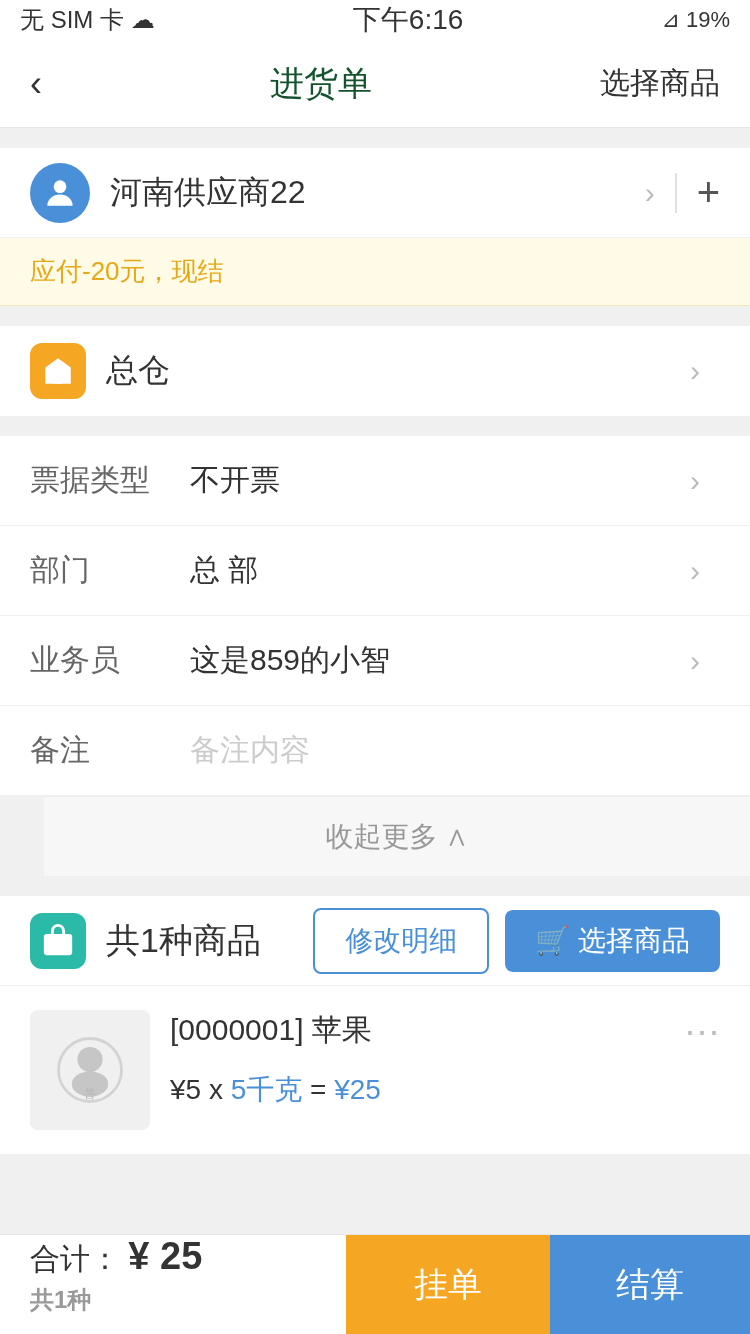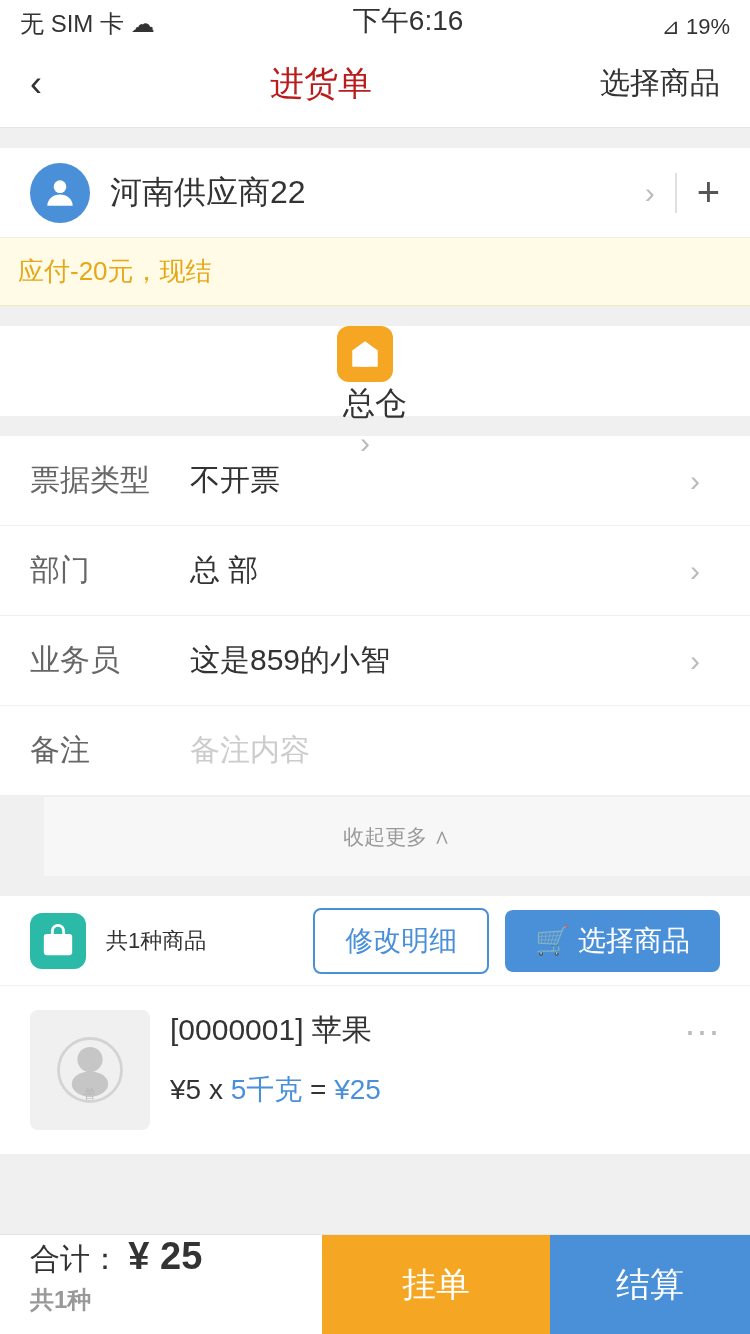--- a/index.html
+++ b/index.html
@@ -12,23 +12,23 @@
       font-size: 28px;
       color: #333;
     }
 
     
     .status-bar {
       width: 750px;
       height: 40px;
       background: #fff;
       display: flex;
-      align-items: flex-end;
+      align-items: center;
       justify-content: space-between;
-      padding: 0 20px;
+      padding: 12px 20px;
       font-size: 24px;
       color: #333;
     }
     .status-left { display: flex; align-items: center; gap: 8px; }
     .status-center { font-size: 28px; font-weight: 500; }
     .status-right { display: flex; align-items: center; gap: 6px; font-size: 22px; }
 
     
     .nav-bar {
       width: 750px;
@@ -41,21 +41,21 @@
       border-bottom: 1px solid #e5e5e5;
     }
     .nav-back {
       font-size: 36px;
       color: #333;
       cursor: pointer;
     }
     .nav-title {
       font-size: 34px;
       font-weight: 500;
-      color: #b91c1c;
+      color: #14532d;
     }
     .nav-action {
       font-size: 30px;
       color: #333;
       cursor: pointer;
     }
 
     
     .section-gap {
       height: 20px;
@@ -107,34 +107,33 @@
     .supplier-divider {
       width: 2px;
       height: 40px;
       background: #e0e0e0;
       margin-right: 20px;
     }
 
     
     .notice-bar {
       background: #fffbe6;
-      padding: 16px 18px;
+      padding: 16px 30px;
       font-size: 26px;
       color: #e6a817;
       border-bottom: 1px solid #f0e8c0;
     }
 
     
     .warehouse-row {
       display: flex;
       align-items: center;
       padding: 0 30px;
       height: 90px;
       background: #fff;
-      flex-direction: column;
     }
     .warehouse-icon {
       width: 56px;
       height: 56px;
       border-radius: 12px;
       background: #f5a623;
       display: flex;
       align-items: center;
       justify-content: center;
       margin-right: 20px;
@@ -175,21 +174,21 @@
       padding-left: 10px;
     }
 
     
     .collapse-bar {
       height: 80px;
       background: #f7f7f7;
       display: flex;
       align-items: center;
       justify-content: center;
-      font-size: 21px;
+      font-size: 28px;
       color: #999;
       cursor: pointer;
       border-top: 1px solid #eee;
       margin-left: 44px;
     }
 
     
     .products-header {
       display: flex;
       align-items: center;
@@ -205,21 +204,21 @@
       background: #2bb9a8;
       display: flex;
       align-items: center;
       justify-content: center;
       margin-right: 20px;
       flex-shrink: 0;
     }
     .products-icon svg { width: 34px; height: 34px; fill: #fff; }
     .products-count {
       flex: 1;
-      font-size: 22px;
+      font-size: 34px;
       color: #333;
     }
     .btn-edit {
       border: 2px solid #4a90d9;
       color: #4a90d9;
       background: #fff;
       border-radius: 8px;
       padding: 12px 30px;
       font-size: 28px;
       cursor: pointer;
@@ -299,21 +298,21 @@
       font-size: 38px;
       font-weight: bold;
     }
     .bottom-total-sub {
       font-size: 24px;
       color: #999;
       margin-top: 4px;
       font-weight: bold;
     }
     .btn-hang {
-      width: 228px;
+      width: 204px;
       height: 100px;
       background: #f5a623;
       color: #fff;
       font-size: 34px;
       display: flex;
       align-items: center;
       justify-content: center;
       cursor: pointer;
       flex-shrink: 0;
     }

